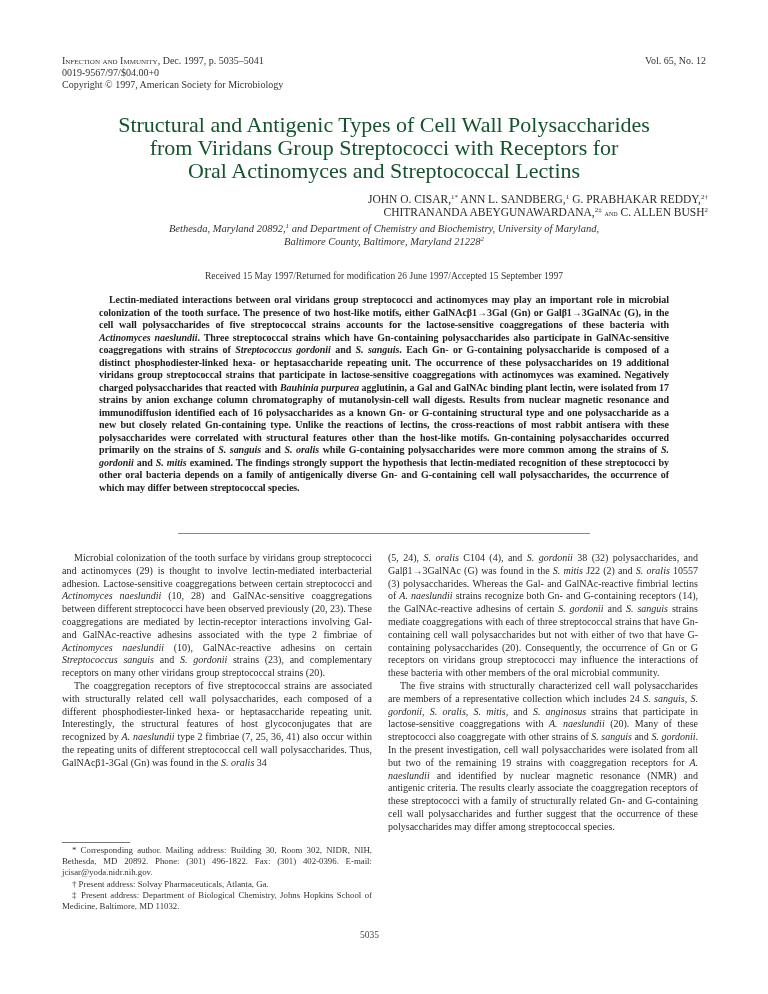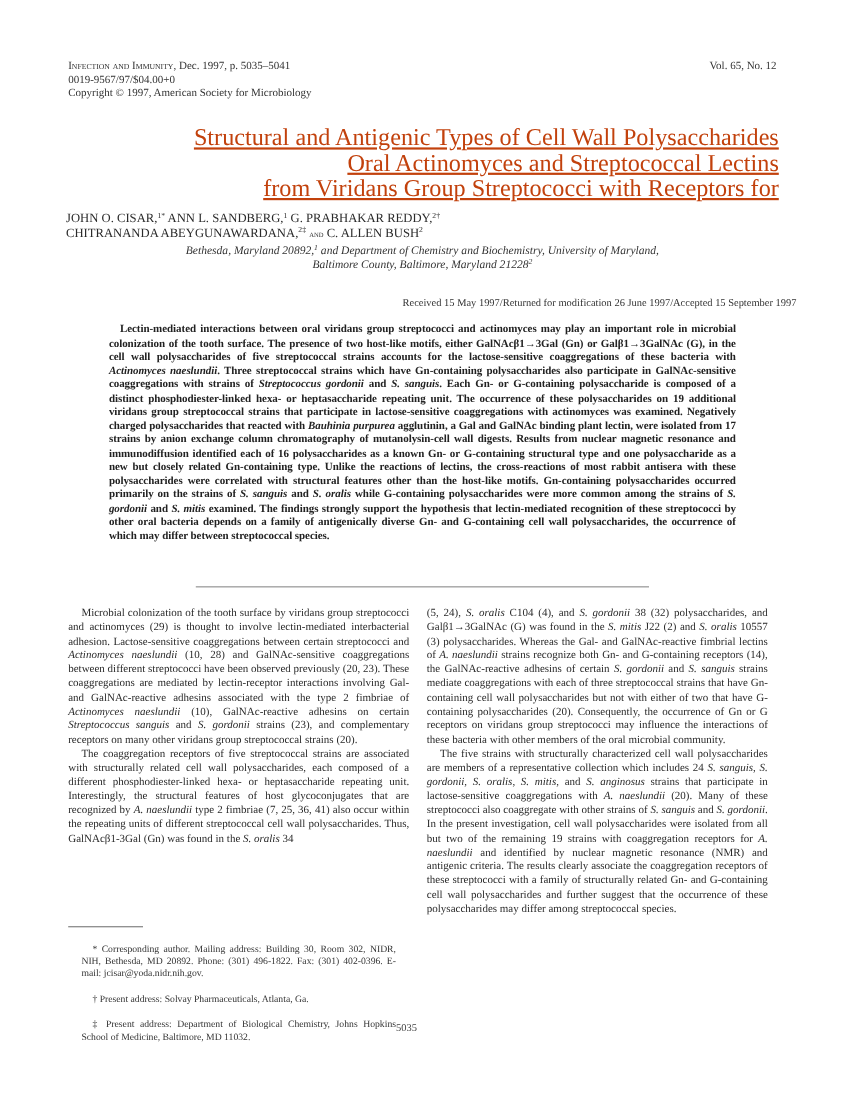--- a/index.html
+++ b/index.html
@@ -10,34 +10,34 @@
     }
     .sc { font-variant: small-caps; }
     i, .it { font-style: italic; }
     sup { font-size: 7px; line-height: 0; vertical-align: 4px; }
 
     .header { position: absolute; top: 55px; left: 62px; right: 62px; font-size: 10px; line-height: 12px; color: #333; }
     .header .row { display: flex; justify-content: space-between; gap: 18px; }
 
     .title {
       position: absolute; top: 113px; left: 60px; width: 648px;
-      text-align: right; font-size: 22px; line-height: 23px; color: #c2410c; text-decoration: underline;
+      text-align: center; font-size: 22px; line-height: 23px; color: #14532d;
     }
     .authors {
       position: absolute; top: 193px; left: 60px; width: 648px;
-      text-align: left; font-size: 11.5px; line-height: 13px; color: #2a2a2a;
+      text-align: right; font-size: 11.5px; line-height: 13px; color: #2a2a2a;
     }
     .authors .and { font-size: 9px; }
     .affil {
       position: absolute; top: 223px; left: 60px; width: 648px;
       text-align: center; font-size: 10.5px; line-height: 12.5px; font-style: italic; color: #333;
     }
     .received {
-      position: absolute; top: 270px; left: 76px; width: 648px;
-      text-align: right; font-size: 9.5px; line-height: 12px; color: #333;
+      position: absolute; top: 270px; left: 60px; width: 648px;
+      text-align: center; font-size: 9.5px; line-height: 12px; color: #333;
     }
     .abstract {
       position: absolute; top: 294px; left: 99px; width: 570px;
       font-size: 10px; line-height: 12.5px; font-weight: bold; text-align: justify;
       text-indent: 10px; color: #222; font-family: "Liberation Serif", serif; letter-spacing: -0.05px;
     }
     .abstract i { font-weight: bold; }
     .rule {
       position: absolute; top: 533px; left: 178px; width: 412px; height: 1px; background: #8a8a8a;
     }
@@ -48,41 +48,41 @@
     .col p { margin: 0; text-indent: 12px; }
     .col-left { left: 62px; }
     .col-right { left: 388px; }
     .col-right p.first { text-indent: 0; }
 
     .fn-rule { position: absolute; top: 842px; left: 62px; width: 68px; height: 1px; background: #777; }
     .footnotes {
       position: absolute; top: 845px; left: 62px; width: 310px;
       font-size: 8.8px; line-height: 11.2px; text-align: justify; color: #333;
     }
-    .footnotes p { margin: 12px; text-indent: 10px; }
+    .footnotes p { margin: 0; text-indent: 10px; }
     .pagenum { position: absolute; top: 930px; left: 360px; font-size: 9.5px; color: #444; }
   </style>
 </head>
 <body>
 
 <div class="header">
   <div class="row">
     <div>
       <span class="sc">Infection and Immunity</span><span>, Dec. 1997, p. 5035–5041</span>
     </div>
     <div>Vol. 65, No. 12</div>
   </div>
   <div>0019-9567/97/$04.00+0</div>
   <div>Copyright © 1997, American Society for Microbiology</div>
 </div>
 
 <div class="title">
   <div>Structural and Antigenic Types of Cell Wall Polysaccharides</div>
+  <div>from Viridans Group Streptococci with Receptors for</div>
   <div>Oral Actinomyces and Streptococcal Lectins</div>
-  <div>from Viridans Group Streptococci with Receptors for</div>
 </div>
 
 <div class="authors">
   <div>
     <span>JOHN O. CISAR,</span><sup>1*</sup>
     <span>ANN L. SANDBERG,</span><sup>1</sup>
     <span>G. PRABHAKAR REDDY,</span><sup>2†</sup>
   </div>
   <div>
     <span>CHITRANANDA ABEYGUNAWARDANA,</span><sup>2‡</sup>

